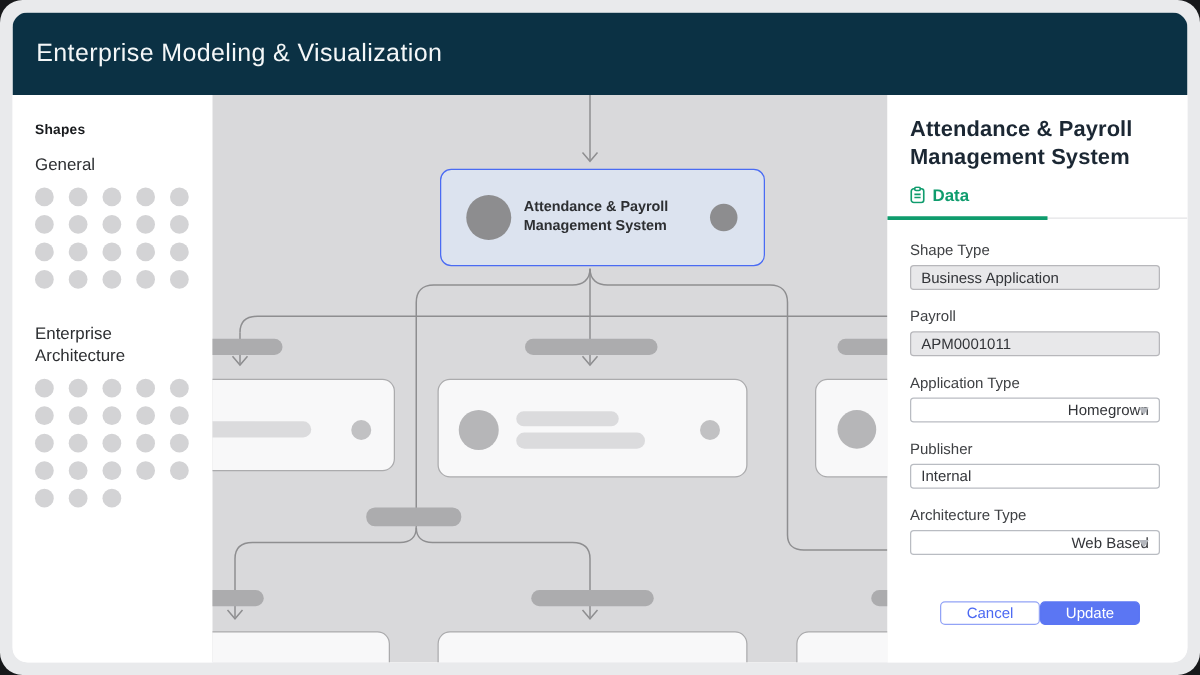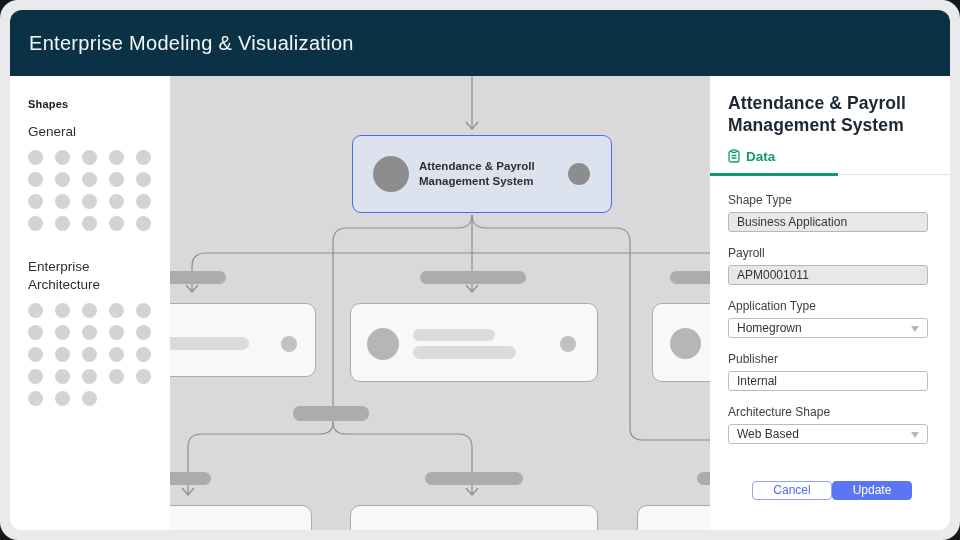--- a/index.html
+++ b/index.html
@@ -50,21 +50,21 @@
   .tab-data { position:absolute; left:18px; top:0; display:flex; gap:6px;
               color:#0f9c6d; font-size:13.5px; font-weight:700; }
   .tab-underline { position:absolute; left:0; bottom:-2px; width:128px; height:3px; background:#0f9c6d; }
   .fields { padding:4px 22px 0 18px; }
   .field-label { margin:14px 0 5px 0; font-size:12px; color:#3f4144; }
   .tinput { width:200px; height:20px; border:1px solid #b9bcc2; border-radius:3px; background:#ffffff;
             font-family:Liberation Sans, sans-serif;
             font-size:12px; color:#333539; padding:0 8px; outline:none; }
   .tinput.disabled { background:#e8e8ea; border-color:#b7b7bb; }
   .tselect { position:relative; width:200px; height:20px; border:1px solid #b9bcc2; border-radius:3px;
-             background:#ffffff; font-size:12px; color:#333539; line-height:18px; padding:0 8px; }
+             background:#ffffff; font-size:12px; color:#333539; line-height:18px; padding:0 8px;text-align:right; }
   .tselect .arrow { position:absolute; right:8px; top:7px; width:0; height:0;
                     border-left:4.5px solid transparent; border-right:4.5px solid transparent;
                     border-top:6px solid #b4b7bd; }
   .btn-row { display:flex; justify-content:flex-end; gap:0; margin:37px 16px 0 0; }
   .btn { height:19px; width:80px; border-radius:4px; font-size:12px; font-weight:500;
          line-height:17px; text-align:center; cursor:pointer;
          font-family:"Liberation Sans","DejaVu Sans",sans-serif; }
   .btn-cancel { background:#ffffff; border:1px solid #92a3f6; color:#4c69f2; }
   .btn-update { background:#5b76f3; border:1px solid #5b76f3; color:#ffffff; }
 </style>
@@ -211,21 +211,21 @@
 
         <div class="field-label">Application Type</div>
         <div class="tselect">
           <span>Homegrown</span>
           <span class="arrow"></span>
         </div>
 
         <div class="field-label">Publisher</div>
         <input class="tinput" value="Internal" style="">
 
-        <div class="field-label">Architecture Shape</div>
+        <div class="field-label">Architecture Type</div>
         <div class="tselect">
           <span>Web Based</span>
           <span class="arrow"></span>
         </div>
 
         <div class="btn-row">
           <button class="btn btn-cancel">Cancel</button>
           <button class="btn btn-update">Update</button>
         </div>
       </div>

